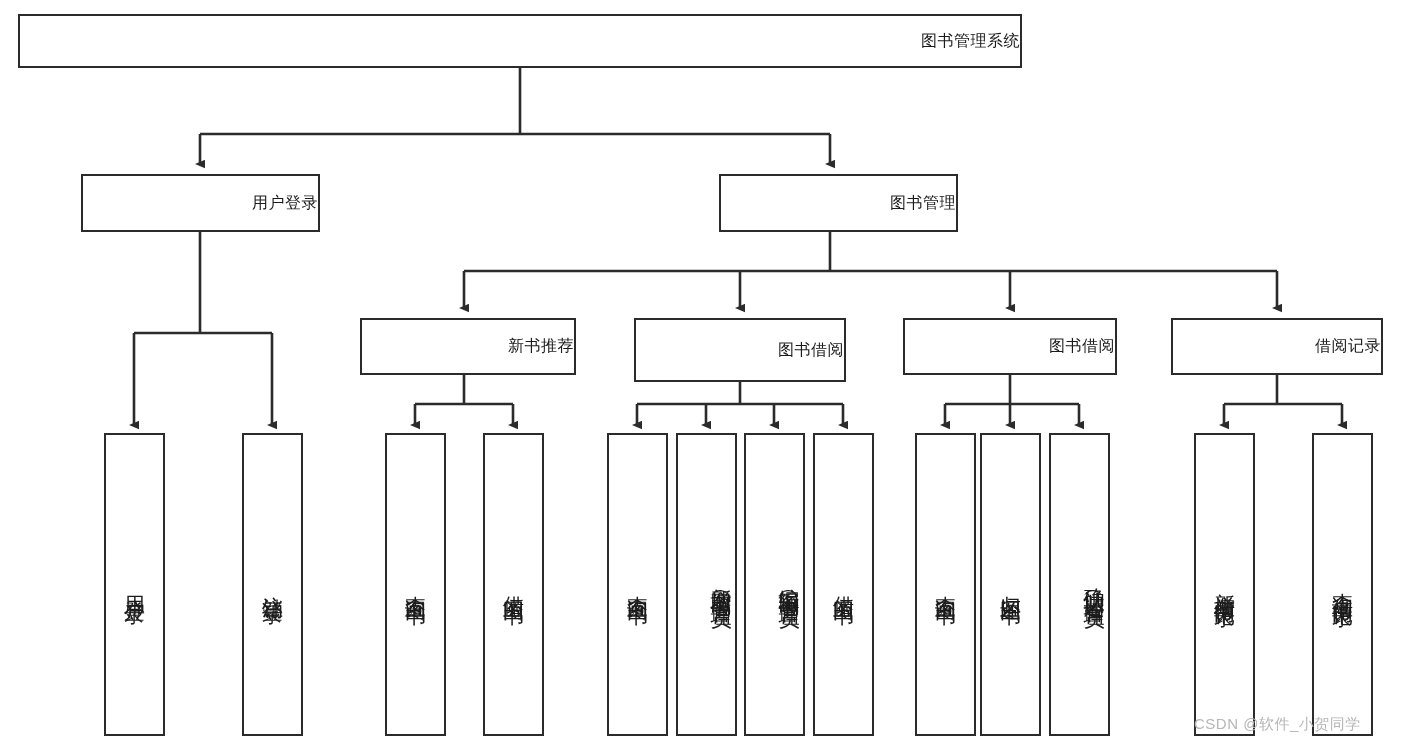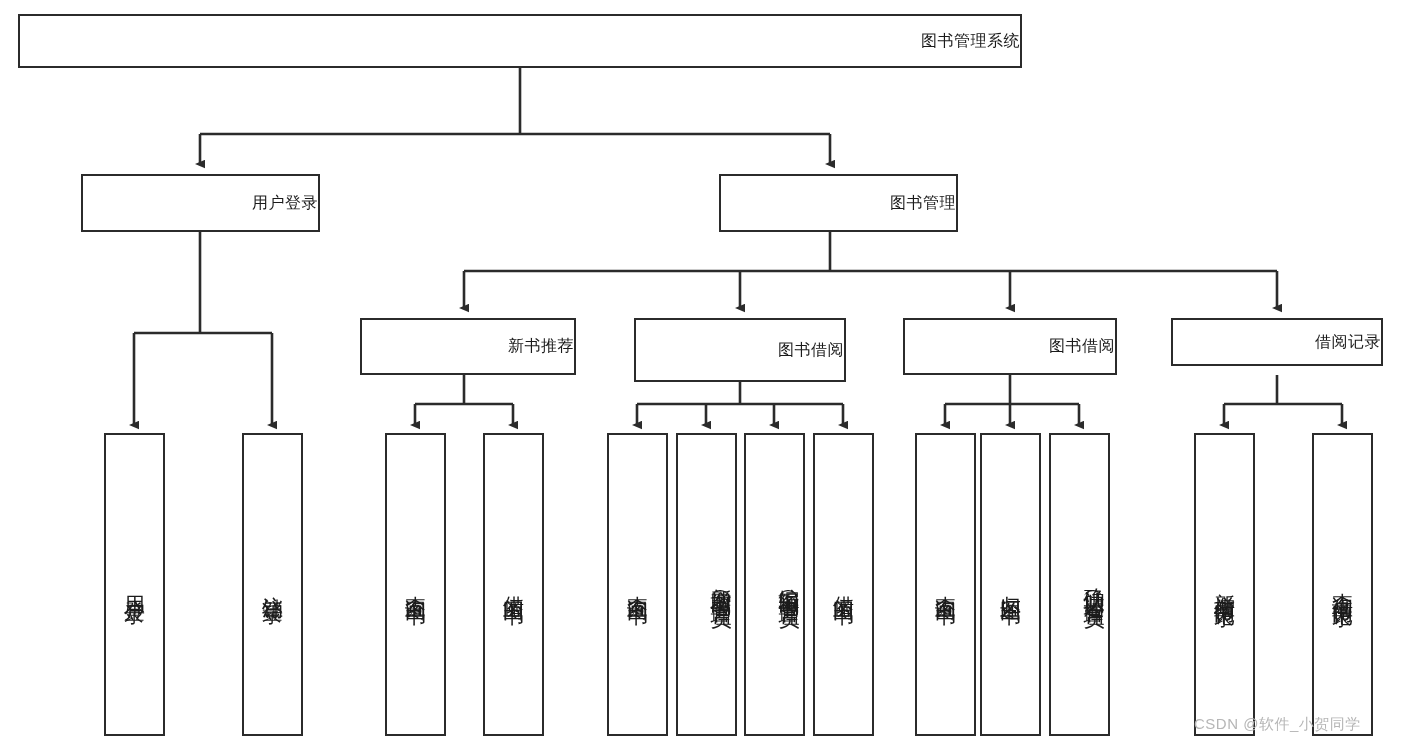--- a/index.html
+++ b/index.html
@@ -134,21 +134,21 @@
   </div>
 
   <div class="node horiz" style="left:634px; top:318px; width:212px; height:64px;">
     <span class="node-label">图书借阅</span>
   </div>
 
   <div class="node horiz" style="left:903px; top:318px; width:214px; height:57px;">
     <span class="node-label">图书借阅</span>
   </div>
 
-  <div class="node horiz" style="left:1171px; top:318px; width:212px; height:48px;padding-left:8px;">
+  <div class="node horiz" style="left:1171px; top:318px; width:212px; height:57px;padding-left:8px;">
     <span class="node-label">借阅记录</span>
   </div>
 
   <div class="node vert" style="left:104px; top:433px; width:61px; height:303px;">
     <span class="node-label">用户登录</span>
   </div>
 
   <div class="node vert" style="left:242px; top:433px; width:61px; height:303px;">
     <span class="node-label">注销登录</span>
   </div>

